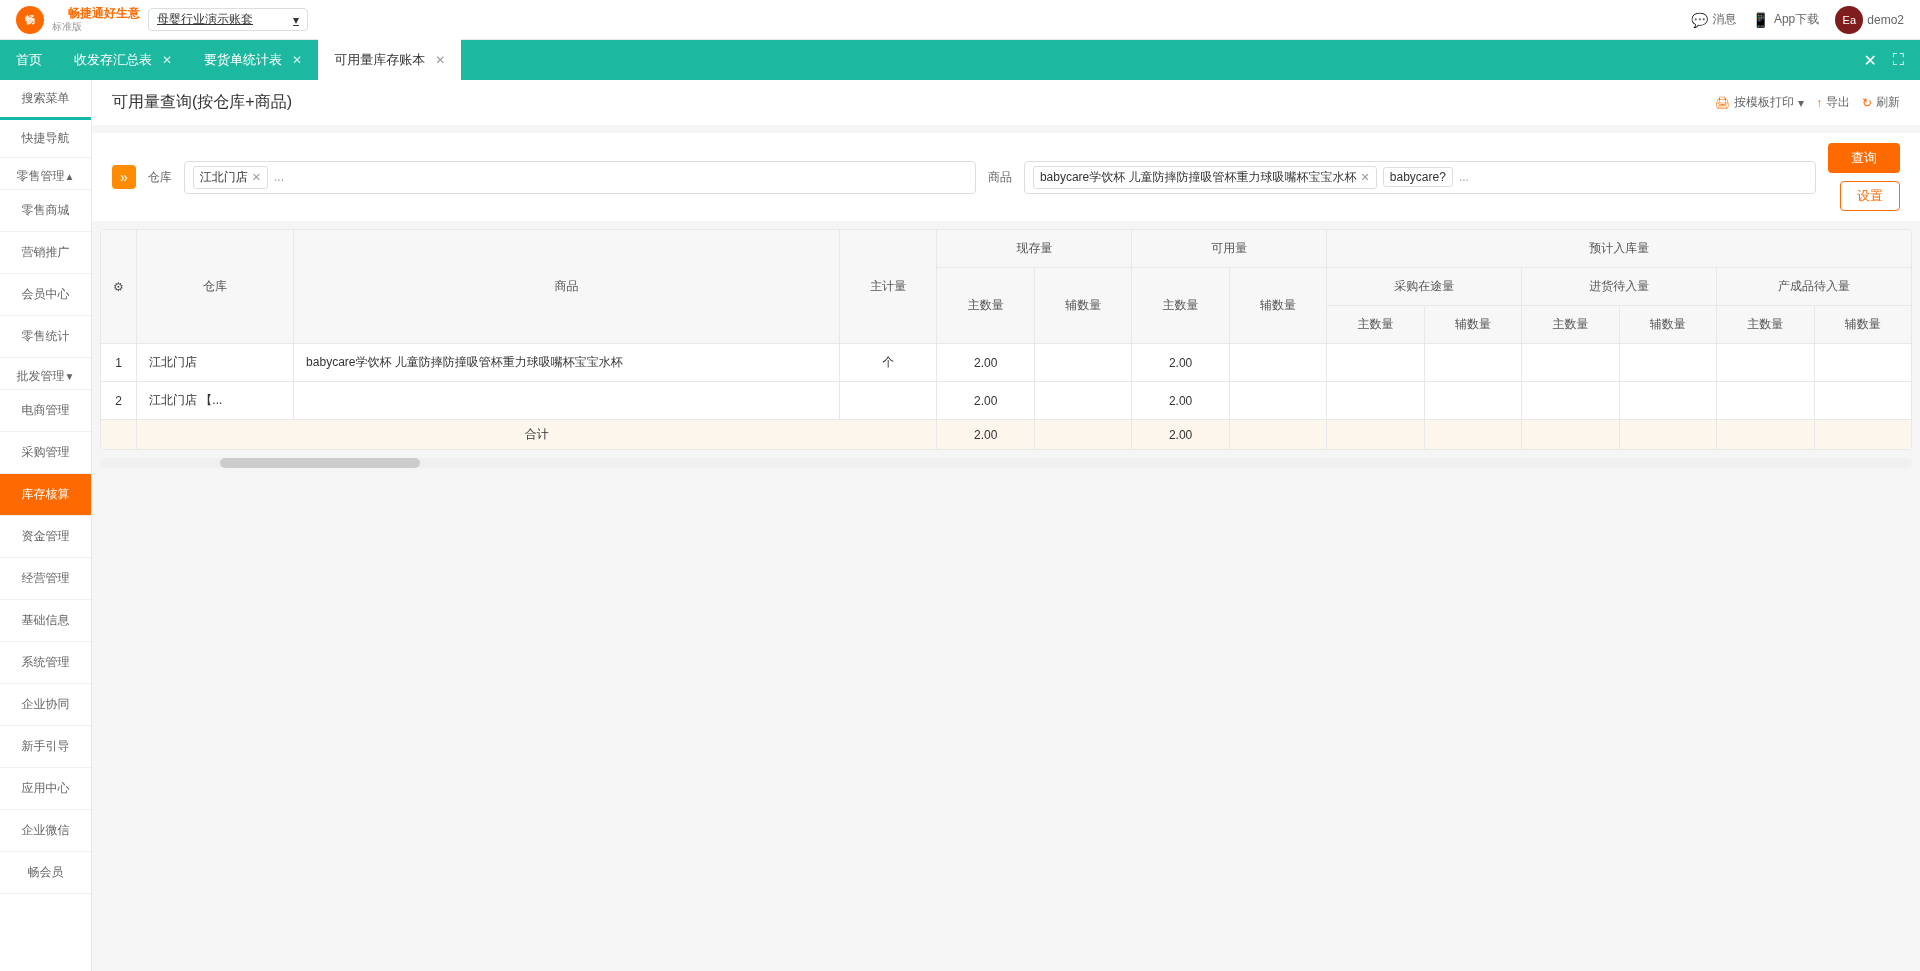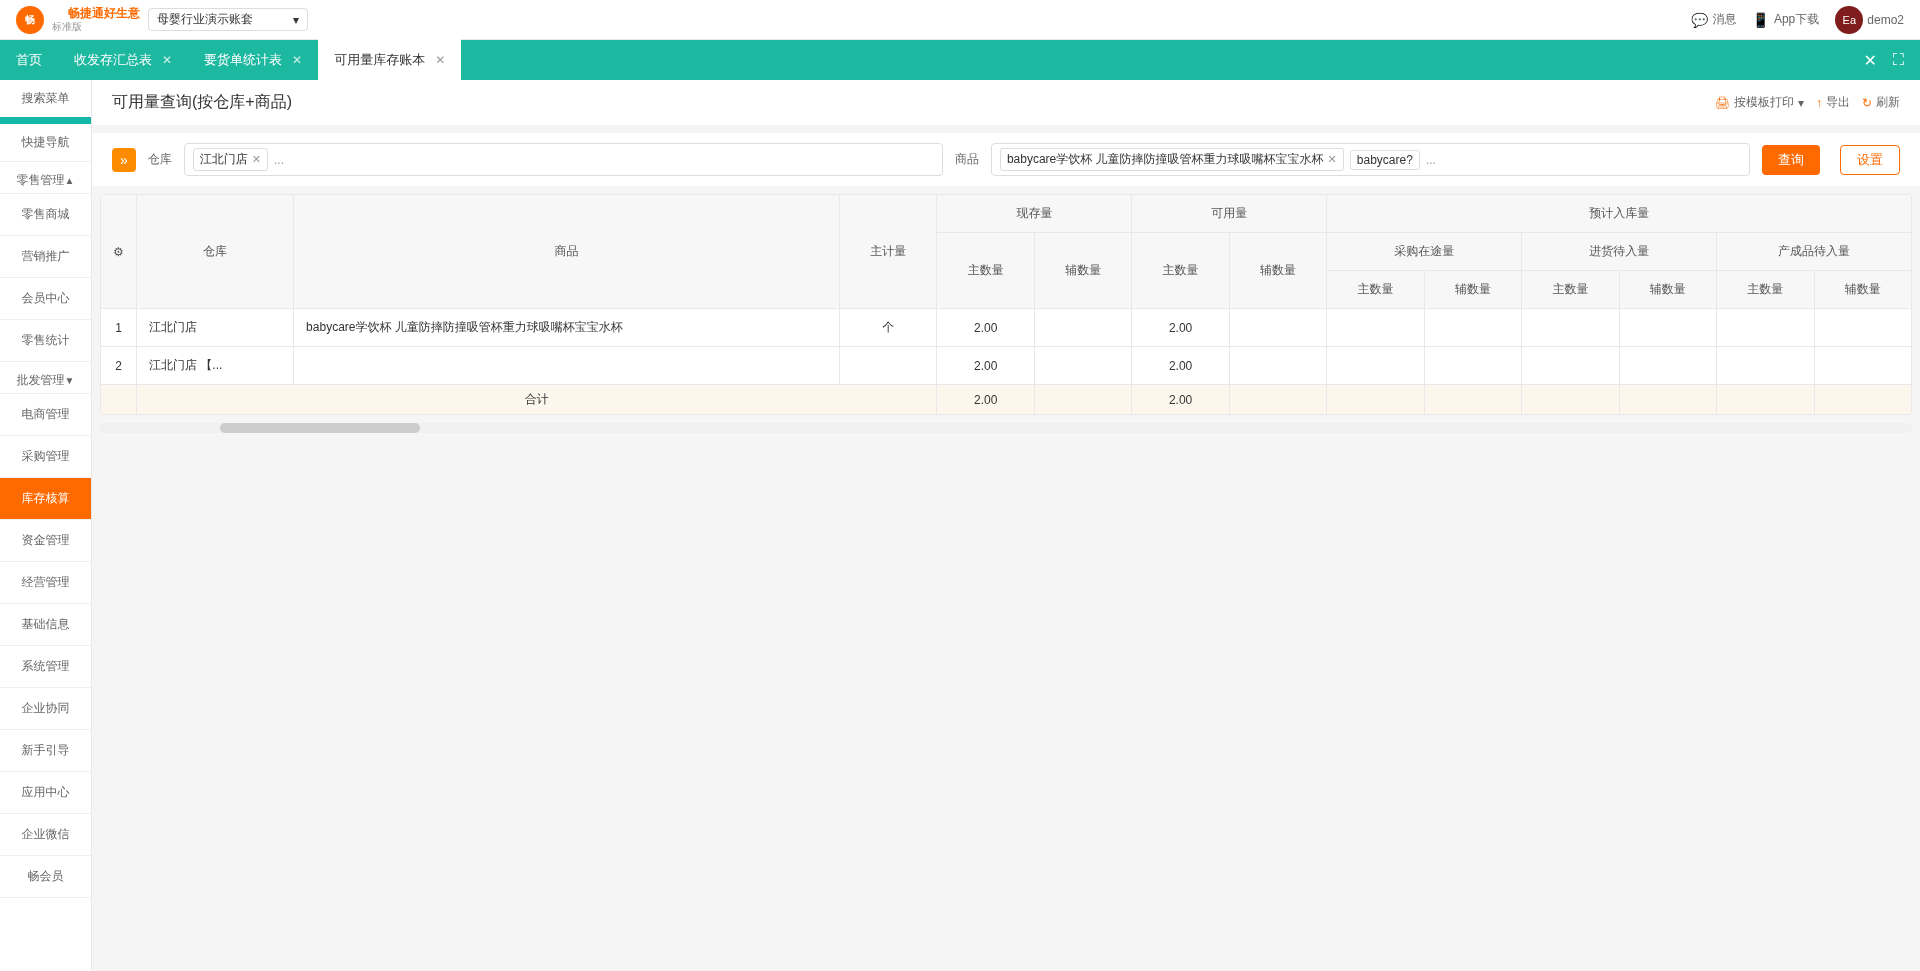--- a/index.html
+++ b/index.html
@@ -2,21 +2,21 @@
 <html><head>
   <meta charset="utf-8">
   <style>
     * { box-sizing: border-box; margin: 0; padding: 0; }
     body { font-family: 'Microsoft YaHei', Arial, sans-serif; font-size: 13px; background: #f5f5f5; color: #333; display: flex; flex-direction: column; height: 971px; overflow: hidden; }
 
     
     .top-bar { background: #fff; height: 40px; display: flex; align-items: center; padding: 0 16px; border-bottom: 1px solid #e8e8e8; justify-content: space-between; flex-shrink: 0; }
     .top-bar-left { display: flex; align-items: center; gap: 8px; }
     .brand-logo { width: 28px; height: 28px; background: #ff6a00; border-radius: 50%; display: flex; align-items: center; justify-content: center; color: white; font-size: 10px; font-weight: bold; }
-    .industry-selector { display: flex; align-items: center; gap: 4px; border: 1px solid #ddd; border-radius: 4px; padding: 2px 8px; font-size: 12px; color: #333; cursor: pointer; min-width: 160px; justify-content: space-between; }
+    .industry-selector { display: flex; align-items: center; gap: 4px; border: 1px solid #ddd; border-radius: 4px; padding: 2px 8px; font-size: 12px; color: #333; cursor: pointer; min-width: 160px; justify-content: space-between; text-decoration: underline; }
     .top-bar-right { display: flex; align-items: center; gap: 16px; }
     .top-right-item { display: flex; align-items: center; gap: 4px; font-size: 12px; color: #666; cursor: pointer; }
     .avatar { width: 28px; height: 28px; border-radius: 50%; background: #7f1d1d; display: flex; align-items: center; justify-content: center; color: white; font-size: 11px; }
 
     
     .tab-bar { background: #1db8a0; height: 40px; display: flex; align-items: center; padding: 0; flex-shrink: 0; position: relative; }
     .tab-item { height: 47px; display: flex; align-items: center; padding: 0 16px; font-size: 13px; color: #fff; cursor: pointer; position: relative; gap: 6px; white-space: nowrap; text-align: center; }
     .tab-item.home { background: transparent; }
     .tab-item.active { background: #fff; color: #333; border-radius: 4px 4px 0 0; }
     .tab-item.active .tab-close { color: #999; }
@@ -26,21 +26,21 @@
 
     
     .main-layout { display: flex; flex: 1; overflow: hidden; }
 
     
     .sidebar { width: 92px; background: #fff; border-right: 1px solid #e8e8e8; display: flex; flex-direction: column; flex-shrink: 0; overflow-y: auto; }
     .sidebar-item { padding: 12px 8px; text-align: center; font-size: 12px; color: #666; cursor: pointer; border-bottom: 1px solid #f0f0f0; }
     .sidebar-item.active { color: #fff; background: #ff6a00; }
     .sidebar-section { padding: 10px 8px 4px; display: flex; align-items: center; justify-content: center; font-size: 12px; color: #666; cursor: pointer; border-bottom: 1px solid #f0f0f0; }
     .sidebar-section .arrow { font-size: 10px; }
-    .sidebar-search { padding: 10px 8px; font-size: 12px; color: #666; cursor: pointer; border-bottom: 7px solid #14b8a6; text-align: center; }
+    .sidebar-search { padding: 10px 8px; font-size: 12px; color: #666; cursor: pointer; border-bottom: 3px solid #14b8a6; text-align: center; }
     .sidebar-nav { padding: 10px 8px; font-size: 12px; color: #666; cursor: pointer; border-bottom: 1px solid #f0f0f0; text-align: center; }
 
     
     .content { flex: 1; overflow: auto; background: #f5f5f5; padding: 0; }
 
     
     .page-header { background: #fff; padding: 12px 20px; display: flex; align-items: center; justify-content: space-between; margin-bottom: 8px; }
     .page-title { font-size: 16px; font-weight: 500; color: #333; }
     .header-actions { display: flex; align-items: center; gap: 12px; }
     .header-action-btn { display: flex; align-items: center; gap: 4px; font-size: 12px; color: #666; cursor: pointer; }
@@ -48,21 +48,21 @@
 
     
     .filter-bar { background: #fff; padding: 10px 20px; margin-bottom: 8px; display: flex; align-items: center; gap: 12px; }
     .filter-expand-btn { background: #ff8c00; color: white; border: none; border-radius: 4px; padding: 4px 8px; cursor: pointer; font-size: 14px; }
     .filter-row { display: flex; align-items: center; gap: 12px; flex: 1; }
     .filter-label { font-size: 12px; color: #666; white-space: nowrap; }
     .filter-tags { display: flex; align-items: center; gap: 6px; flex: 1; border: 1px solid #ddd; border-radius: 4px; padding: 4px 8px; min-height: 30px; }
     .filter-tag { background: #fff; border: 1px solid #ddd; border-radius: 3px; padding: 2px 6px; font-size: 12px; display: flex; align-items: center; gap: 4px; }
     .filter-tag .remove { cursor: pointer; color: #999; font-size: 11px; }
     .filter-more { color: #999; font-size: 12px; }
-    .action-buttons { display: flex; gap: 8px; }
+    .action-buttons { display: flex; gap: 8px; flex-direction: column; }
     .btn-query { background: #ff6a00; color: white; border: none; border-radius: 4px; padding: 6px 16px; font-size: 13px; cursor: pointer; }
     .btn-settings { background: #fff; color: #ff6a00; border: 1px solid #ff6a00; border-radius: 4px; padding: 5px 16px; font-size: 13px; cursor: pointer; margin-left: 12px; }
 
     
     .table-container { background: #fff; margin: 0 8px 8px; border-radius: 4px; overflow: auto; }
     table { width: 100%; border-collapse: collapse; font-size: 12px; }
     thead tr { background: #f7f7f7; }
     thead th { padding: 10px 12px; text-align: center; border: 1px solid #e8e8e8; font-weight: 500; color: #555; white-space: nowrap; }
     tbody tr { background: #fff; }
     tbody td { padding: 10px 12px; border: 1px solid #e8e8e8; text-align: center; color: #333; }

